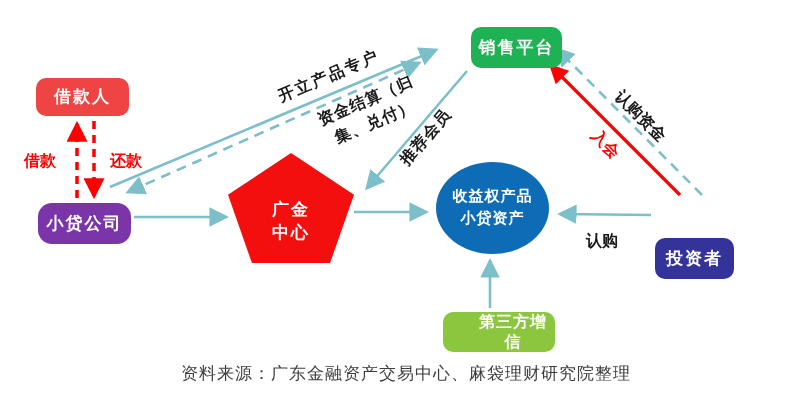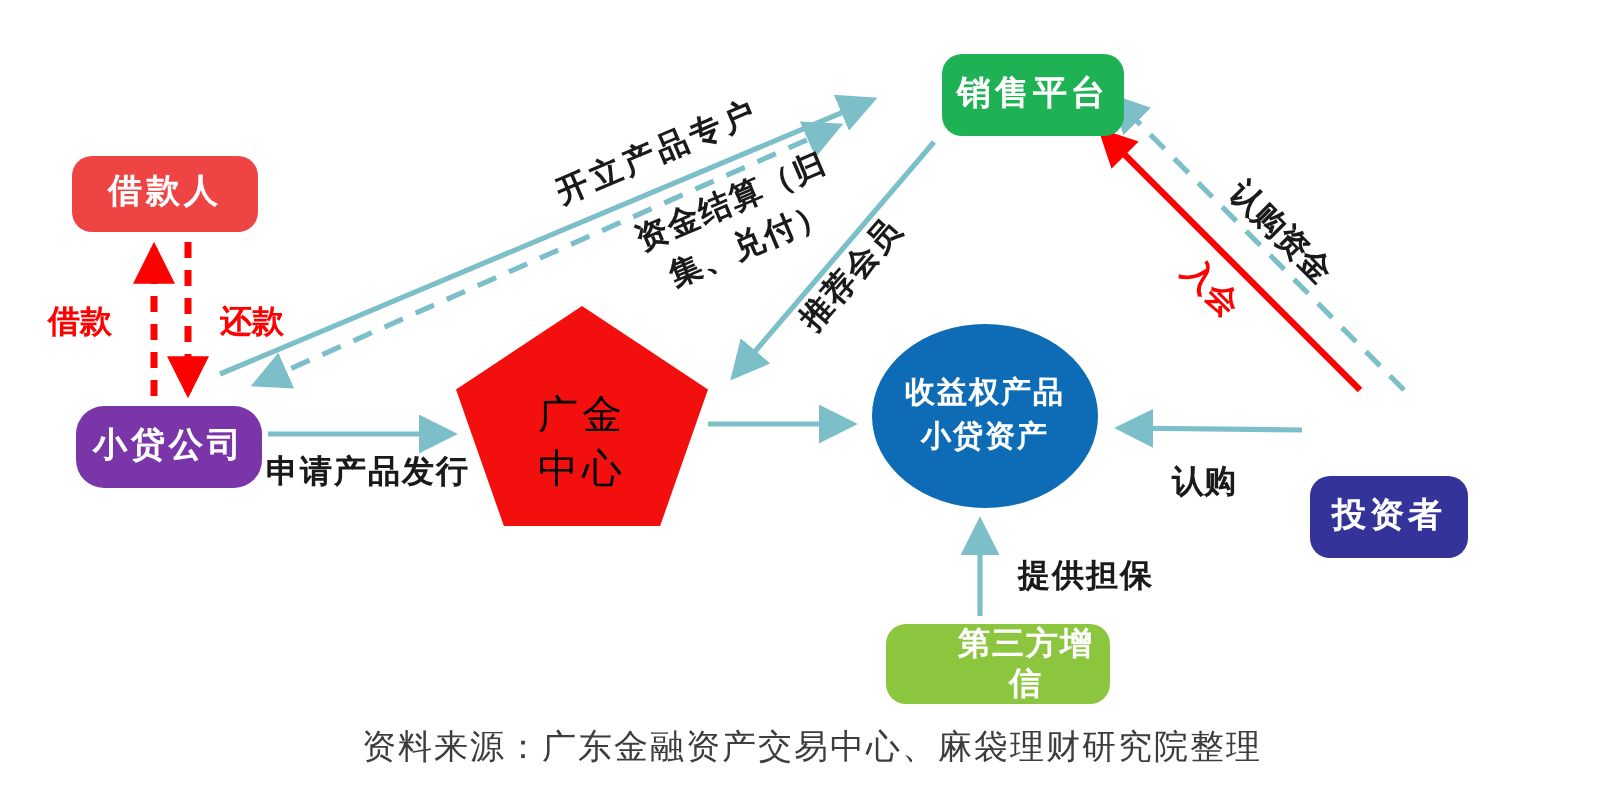--- a/index.html
+++ b/index.html
@@ -32,21 +32,21 @@
   .node-sales         { left: 447px; top: 27px;  width: 91px;  height: 41px; margin-left: 24px; }
   .node-investor      { left: 655px; top: 199px; width: 79px;  height: 41px; }
   .node-third-party   { left: 443px; top: 312px; width: 112px; height: 40px; font-size: 16px; letter-spacing: 1px; padding-left: 28px; }
 
   .node-pentagon {
     position: absolute;
     left: 228px; top: 153px; width: 126px; height: 110px;
     clip-path: polygon(50% 0%, 100% 38%, 81% 100%, 19% 100%, 0% 38%);
     display: flex; flex-direction: column; align-items: center; justify-content: center;
     padding-top: 26px;
-    color: #000000; font-weight: normal; font-size: 20px; letter-spacing: 2px; line-height: 1.35;
+    color: #ffffff; font-weight: bold; font-size: 17px; letter-spacing: 2px; line-height: 1.35;
   }
   .node-ellipse {
     position: absolute;
     left: 436px; top: 162px; width: 113px; height: 92px;
     border-radius: 50%;
     display: flex; flex-direction: column; align-items: center; justify-content: center;
     color: #fff; font-weight: bold; font-size: 15px; letter-spacing: 1px; line-height: 1.45;
   }
 
   .edge-label {
@@ -128,27 +128,25 @@
     <span>收益权产品</span>
     <span>小贷资产</span>
   </div>
 
   <div class="node node-investor" style="background-color: rgb(51, 51, 153); margin-top: 39px;">投资者</div>
 
   <div class="node node-third-party" style="background-color: rgb(140, 198, 63);">第三方增信</div>
 
   <div class="edge-label red lbl-lend">借款</div>
   <div class="edge-label red lbl-repay">还款</div>
-  <div class="edge-label lbl-apply">申请产品发行</div>
   <div class="edge-label lbl-open">开立产品专户</div>
   <div class="edge-label lbl-settlement">
     <div>资金结算（归</div>
     <div>集、兑付）</div>
   </div>
   <div class="edge-label lbl-recommend">推荐会员</div>
   <div class="edge-label red lbl-join">入会</div>
   <div class="edge-label lbl-subfunds">认购资金</div>
   <div class="edge-label lbl-subscribe">认购</div>
-  <div class="edge-label lbl-guarantee">提供担保</div>
 
   <div class="caption">资料来源：广东金融资产交易中心、麻袋理财研究院整理</div>
 
 </div>
 
 </body></html>

